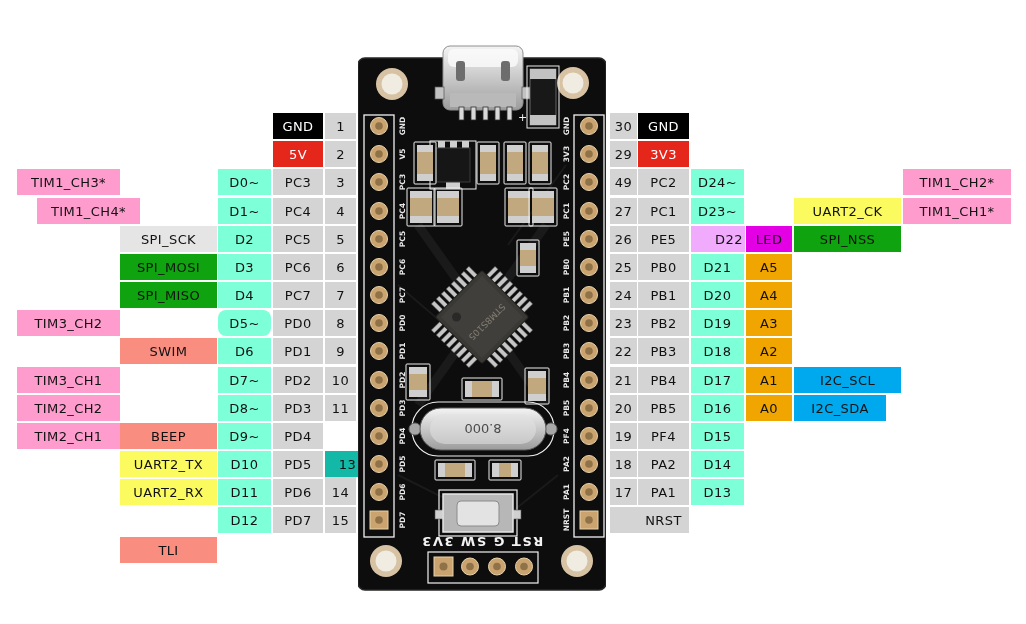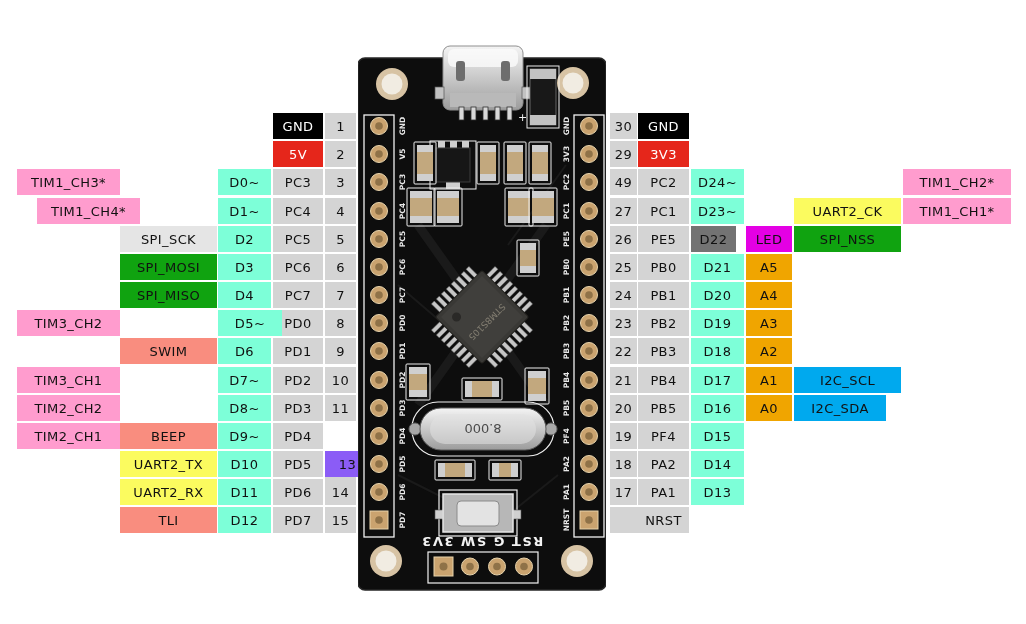--- a/index.html
+++ b/index.html
@@ -36,67 +36,67 @@
       <div class="cell" style="left: 325px; top: 254px; width: 31px; background: rgb(212, 212, 212);">6</div>
       <div class="cell" style="left: 273px; top: 254px; width: 50px; background: rgb(212, 212, 212);">PC6</div>
       <div class="cell" style="left: 218px; top: 254px; width: 53px; background: rgb(125, 255, 216);">D3</div>
       <div class="cell" style="left: 120px; top: 254px; width: 97px; background: rgb(16, 163, 16);">SPI_MOSI</div>
       <div class="cell" style="left: 325px; top: 282px; width: 31px; background: rgb(212, 212, 212);">7</div>
       <div class="cell" style="left: 273px; top: 282px; width: 50px; background: rgb(212, 212, 212);">PC7</div>
       <div class="cell" style="left: 218px; top: 282px; width: 53px; background: rgb(125, 255, 216);">D4</div>
       <div class="cell" style="left: 120px; top: 282px; width: 97px; background: rgb(16, 163, 16);">SPI_MISO</div>
       <div class="cell" style="left: 325px; top: 310px; width: 31px; background: rgb(212, 212, 212);">8</div>
       <div class="cell" style="left: 273px; top: 310px; width: 50px; background: rgb(212, 212, 212);">PD0</div>
-      <div class="cell" style="left: 218px; top: 310px; width: 64px; background: rgb(125, 255, 216);">D5~</div>
+      <div class="cell" style="left: 218px; top: 310px; width: 53px; background: rgb(125, 255, 216); border-radius: 8px;">D5~</div>
       <div class="cell" style="left: 17px; top: 310px; width: 103px; background: rgb(255, 156, 206);">TIM3_CH2</div>
       <div class="cell" style="left: 325px; top: 338px; width: 31px; background: rgb(212, 212, 212);">9</div>
       <div class="cell" style="left: 273px; top: 338px; width: 50px; background: rgb(212, 212, 212);">PD1</div>
       <div class="cell" style="left: 218px; top: 338px; width: 53px; background: rgb(125, 255, 216);">D6</div>
       <div class="cell" style="left: 120px; top: 338px; width: 97px; background: rgb(249, 141, 127);">SWIM</div>
       <div class="cell" style="left: 325px; top: 367px; width: 31px; background: rgb(212, 212, 212);">10</div>
       <div class="cell" style="left: 273px; top: 367px; width: 50px; background: rgb(212, 212, 212);">PD2</div>
       <div class="cell" style="left: 218px; top: 367px; width: 53px; background: rgb(125, 255, 216);">D7~</div>
       <div class="cell" style="left: 17px; top: 367px; width: 103px; background: rgb(255, 156, 206);">TIM3_CH1</div>
       <div class="cell" style="left: 325px; top: 395px; width: 31px; background: rgb(212, 212, 212);">11</div>
       <div class="cell" style="left: 273px; top: 395px; width: 50px; background: rgb(212, 212, 212);">PD3</div>
       <div class="cell" style="left: 218px; top: 395px; width: 53px; background: rgb(125, 255, 216);">D8~</div>
       <div class="cell" style="left: 17px; top: 395px; width: 103px; background: rgb(255, 156, 206);">TIM2_CH2</div>
       <div class="cell" style="left: 325px; top: 423px; width: 31px; background: rgb(212, 212, 212); margin-top: 30px;">12</div>
       <div class="cell" style="left: 273px; top: 423px; width: 50px; background: rgb(212, 212, 212);">PD4</div>
       <div class="cell" style="left: 218px; top: 423px; width: 53px; background: rgb(125, 255, 216);">D9~</div>
       <div class="cell" style="left: 17px; top: 423px; width: 103px; background: rgb(255, 156, 206);">TIM2_CH1</div>
       <div class="cell" style="left: 120px; top: 423px; width: 97px; background: rgb(249, 141, 127);">BEEP</div>
-      <div class="cell" style="left: 325px; top: 451px; width: 45px; background: #8b5cf6;">13</div>
+      <div class="cell" style="left: 325px; top: 451px; width: 45px; background: #14b8a6;">13</div>
       <div class="cell" style="left: 273px; top: 451px; width: 50px; background: rgb(212, 212, 212);">PD5</div>
       <div class="cell" style="left: 218px; top: 451px; width: 53px; background: rgb(125, 255, 216);">D10</div>
       <div class="cell" style="left: 120px; top: 451px; width: 97px; background: rgb(251, 251, 95);">UART2_TX</div>
       <div class="cell" style="left: 325px; top: 479px; width: 31px; background: rgb(212, 212, 212);">14</div>
       <div class="cell" style="left: 273px; top: 479px; width: 50px; background: rgb(212, 212, 212);">PD6</div>
       <div class="cell" style="left: 218px; top: 479px; width: 53px; background: rgb(125, 255, 216);">D11</div>
       <div class="cell" style="left: 120px; top: 479px; width: 97px; background: rgb(251, 251, 95);">UART2_RX</div>
       <div class="cell" style="left: 325px; top: 507px; width: 31px; background: rgb(212, 212, 212);">15</div>
       <div class="cell" style="left: 273px; top: 507px; width: 50px; background: rgb(212, 212, 212);">PD7</div>
       <div class="cell" style="left: 218px; top: 507px; width: 53px; background: rgb(125, 255, 216);">D12</div>
-      <div class="cell" style="left: 120px; top: 507px; width: 97px; background: rgb(249, 141, 127);">TLI</div>
+      <div class="cell" style="left: 120px; top: 537px; width: 97px; background: rgb(249, 141, 127);">TLI</div>
       <div class="cell" style="left: 610px; top: 113px; width: 27px; background: rgb(212, 212, 212);">30</div>
       <div class="cell" style="left: 638px; top: 113px; width: 51px; background: rgb(0, 0, 0); color: rgb(255, 255, 255);">GND</div>
       <div class="cell" style="left: 610px; top: 141px; width: 27px; background: rgb(212, 212, 212);">29</div>
       <div class="cell" style="left: 638px; top: 141px; width: 51px; background: rgb(229, 38, 27); color: rgb(255, 255, 255);">3V3</div>
       <div class="cell" style="left: 610px; top: 169px; width: 27px; background: rgb(212, 212, 212);">49</div>
       <div class="cell" style="left: 638px; top: 169px; width: 51px; background: rgb(212, 212, 212);">PC2</div>
       <div class="cell" style="left: 691px; top: 169px; width: 53px; background: rgb(125, 255, 216);">D24~</div>
       <div class="cell" style="left: 903px; top: 169px; width: 108px; background: rgb(255, 156, 206);">TIM1_CH2*</div>
       <div class="cell" style="left: 610px; top: 198px; width: 27px; background: rgb(212, 212, 212);">27</div>
       <div class="cell" style="left: 638px; top: 198px; width: 51px; background: rgb(212, 212, 212);">PC1</div>
       <div class="cell" style="left: 691px; top: 198px; width: 53px; background: rgb(125, 255, 216);">D23~</div>
       <div class="cell" style="left: 794px; top: 198px; width: 107px; background: rgb(251, 251, 95);">UART2_CK</div>
       <div class="cell" style="left: 903px; top: 198px; width: 108px; background: rgb(255, 156, 206);">TIM1_CH1*</div>
       <div class="cell" style="left: 610px; top: 226px; width: 27px; background: rgb(212, 212, 212);">26</div>
       <div class="cell" style="left: 638px; top: 226px; width: 51px; background: rgb(212, 212, 212);">PE5</div>
-      <div class="cell" style="left: 691px; top: 226px; width: 45px; background: #737373;">D22</div>
+      <div class="cell" style="left: 691px; top: 226px; width: 32px; background: #f0abfc; padding-left: 22px;">D22</div>
       <div class="cell" style="left: 746px; top: 226px; width: 46px; background: rgb(228, 0, 228);">LED</div>
       <div class="cell" style="left: 794px; top: 226px; width: 107px; background: rgb(16, 163, 16);">SPI_NSS</div>
       <div class="cell" style="left: 610px; top: 254px; width: 27px; background: rgb(212, 212, 212);">25</div>
       <div class="cell" style="left: 638px; top: 254px; width: 51px; background: rgb(212, 212, 212);">PB0</div>
       <div class="cell" style="left: 691px; top: 254px; width: 53px; background: rgb(125, 255, 216);">D21</div>
       <div class="cell" style="left: 746px; top: 254px; width: 46px; background: rgb(240, 165, 0);">A5</div>
       <div class="cell" style="left: 610px; top: 282px; width: 27px; background: rgb(212, 212, 212);">24</div>
       <div class="cell" style="left: 638px; top: 282px; width: 51px; background: rgb(212, 212, 212);">PB1</div>
       <div class="cell" style="left: 691px; top: 282px; width: 53px; background: rgb(125, 255, 216);">D20</div>
       <div class="cell" style="left: 746px; top: 282px; width: 46px; background: rgb(240, 165, 0);">A4</div>

